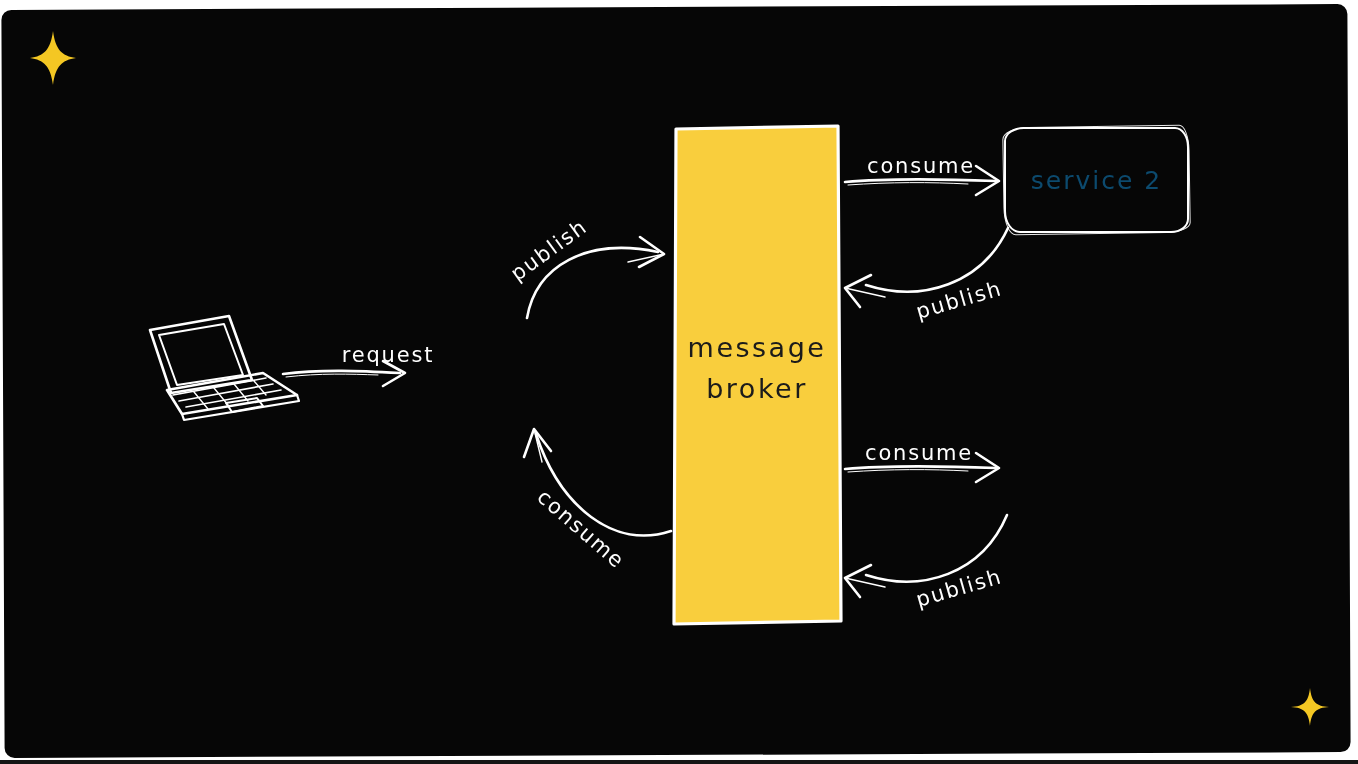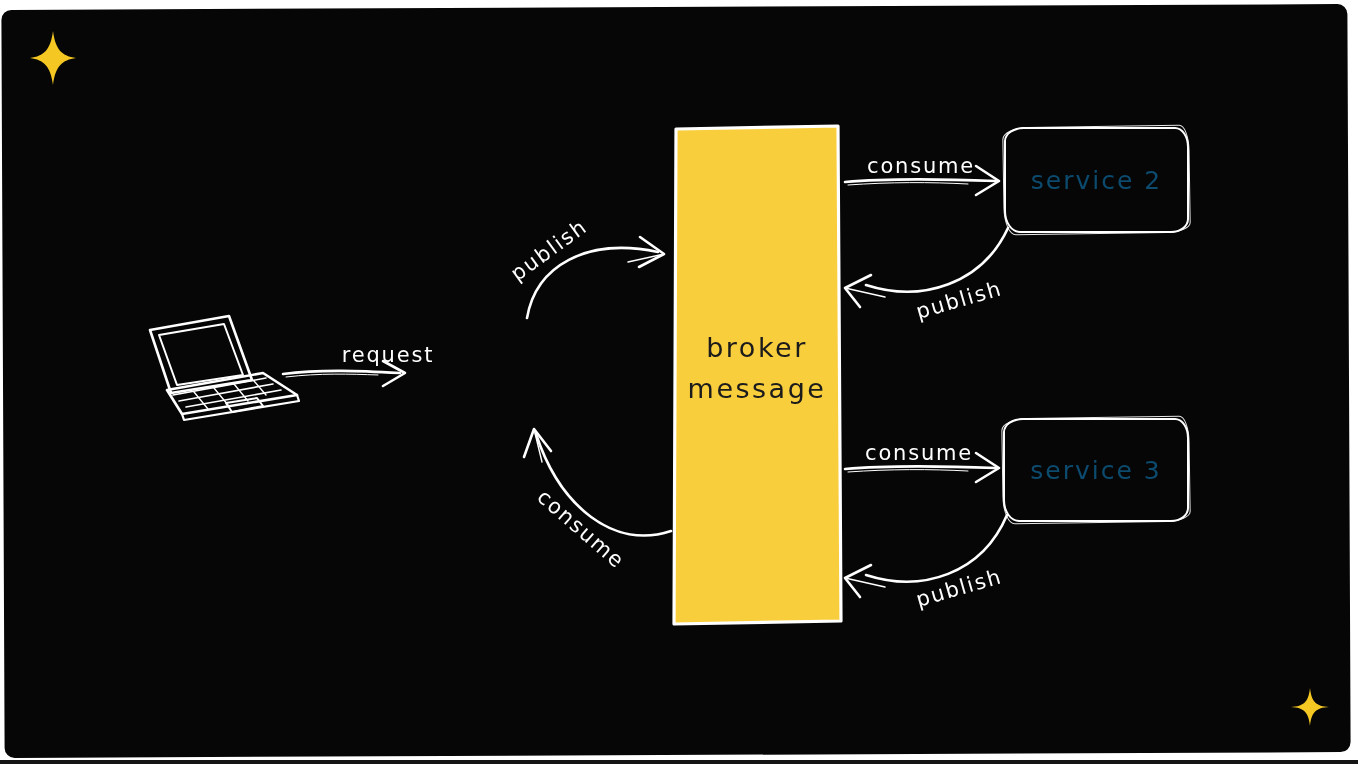--- a/index.html
+++ b/index.html
@@ -139,27 +139,24 @@
     </g>
 
     <g>
       <path d="M676,129 L838,126 L841,621 L674,624 Z" stroke="#ffffff" stroke-width="3.2" stroke-linejoin="round" fill="#F9CE3D"></path>
     </g>
   </svg>
 
   <div class="node" id="service2-box">
     <span>service 2</span>
   </div>
-  <div class="node" id="service3-box">
-    <span>service 3</span>
-  </div>
 
   <div id="broker-label">
+    <div>message</div>
     <div>broker</div>
-    <div>message</div>
   </div>
 
   <span class="edge-label" id="request-label">request</span>
   <span class="edge-label" id="publish-s1-label">publish</span>
   <span class="edge-label" id="consume-s1-label">consume</span>
   <span class="edge-label" id="consume-s2-label">consume</span>
   <span class="edge-label" id="publish-s2-label">publish</span>
   <span class="edge-label" id="consume-s3-label">consume</span>
   <span class="edge-label" id="publish-s3-label">publish</span>
 

